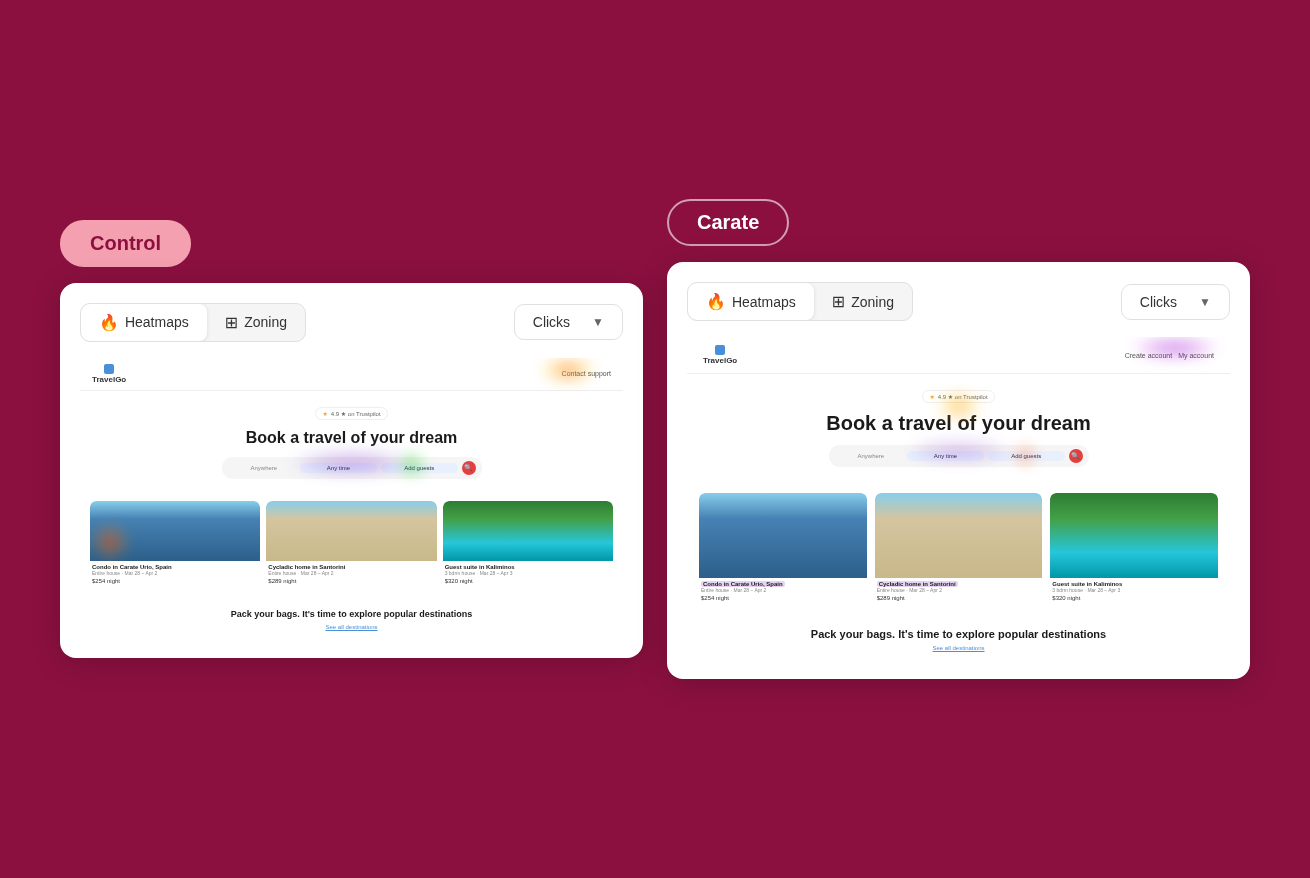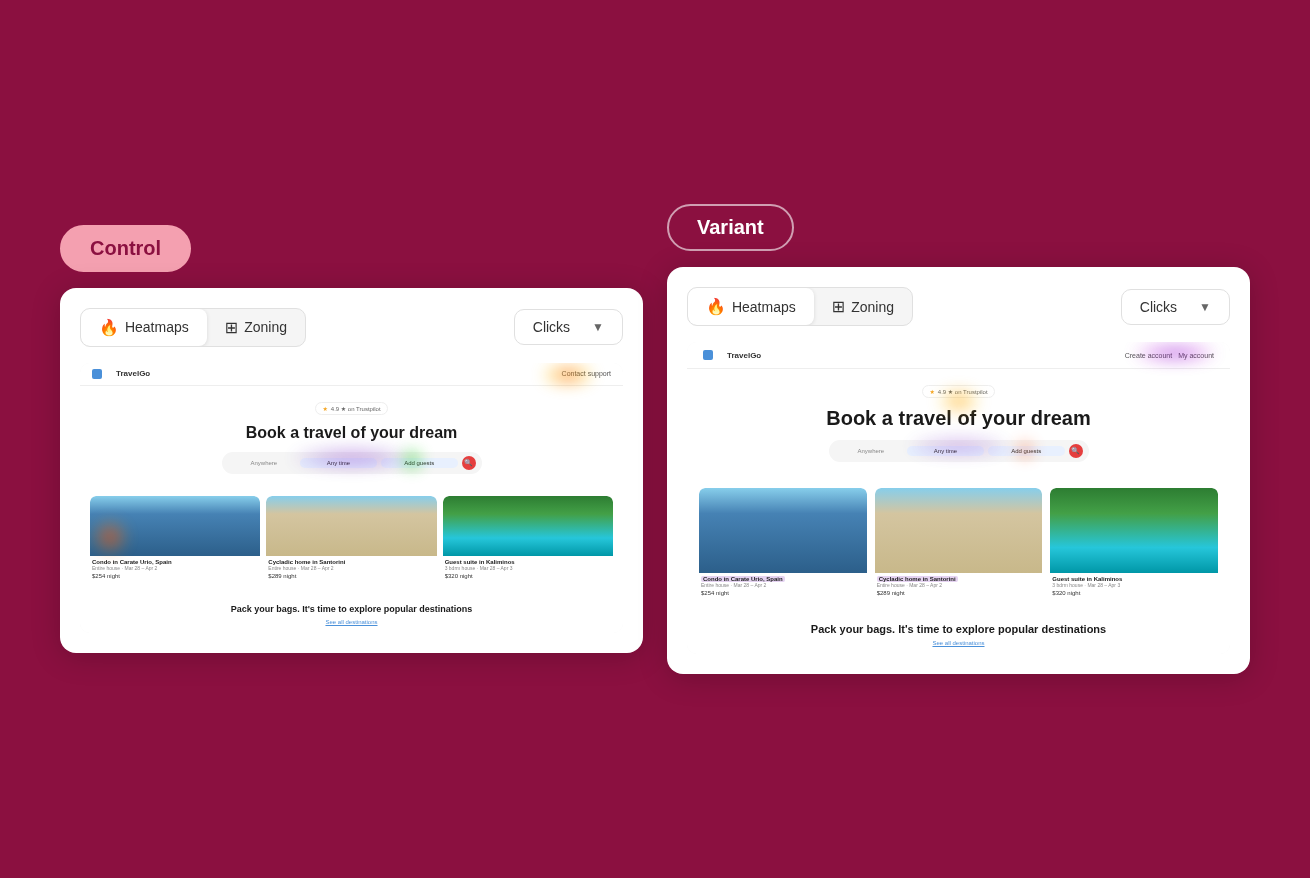--- a/index.html
+++ b/index.html
@@ -115,24 +115,25 @@
     .site-nav {
       display: flex;
       align-items: center;
       justify-content: space-between;
       padding: 6px 12px;
       border-bottom: 1px solid #eee;
     }
     .site-logo {
       display: flex;
       align-items: center;
-      gap: 14px;
+      gap: 1px;
       font-weight: 700;
       font-size: 8px;
       color: #333;
+      flex-direction: column;
     }
     .logo-icon {
       width: 10px;
       height: 10px;
       background: #4A90D9;
       border-radius: 2px;
     }
     .site-nav-right {
       font-size: 7px;
       color: #555;
@@ -448,21 +449,21 @@
         <div class="site-cta">
           <div class="cta-title">Pack your bags. It's time to explore popular destinations</div>
           <a class="cta-link">See all destinations</a>
         </div>
       </div>
     </div>
   </div>
 </div>
 
 <div class="panel-wrapper">
-  <div class="panel-label variant">Variant</div>
+  <div class="panel-label variant">Carate</div>
   <div class="panel-card">
 
     <div class="toolbar">
       <div class="tab-group">
         <button class="tab-btn active">
           <span class="tab-icon">🔥</span>
           <span>Heatmaps</span>
         </button>
         <button class="tab-btn">
           <span class="tab-icon">⊞</span>

